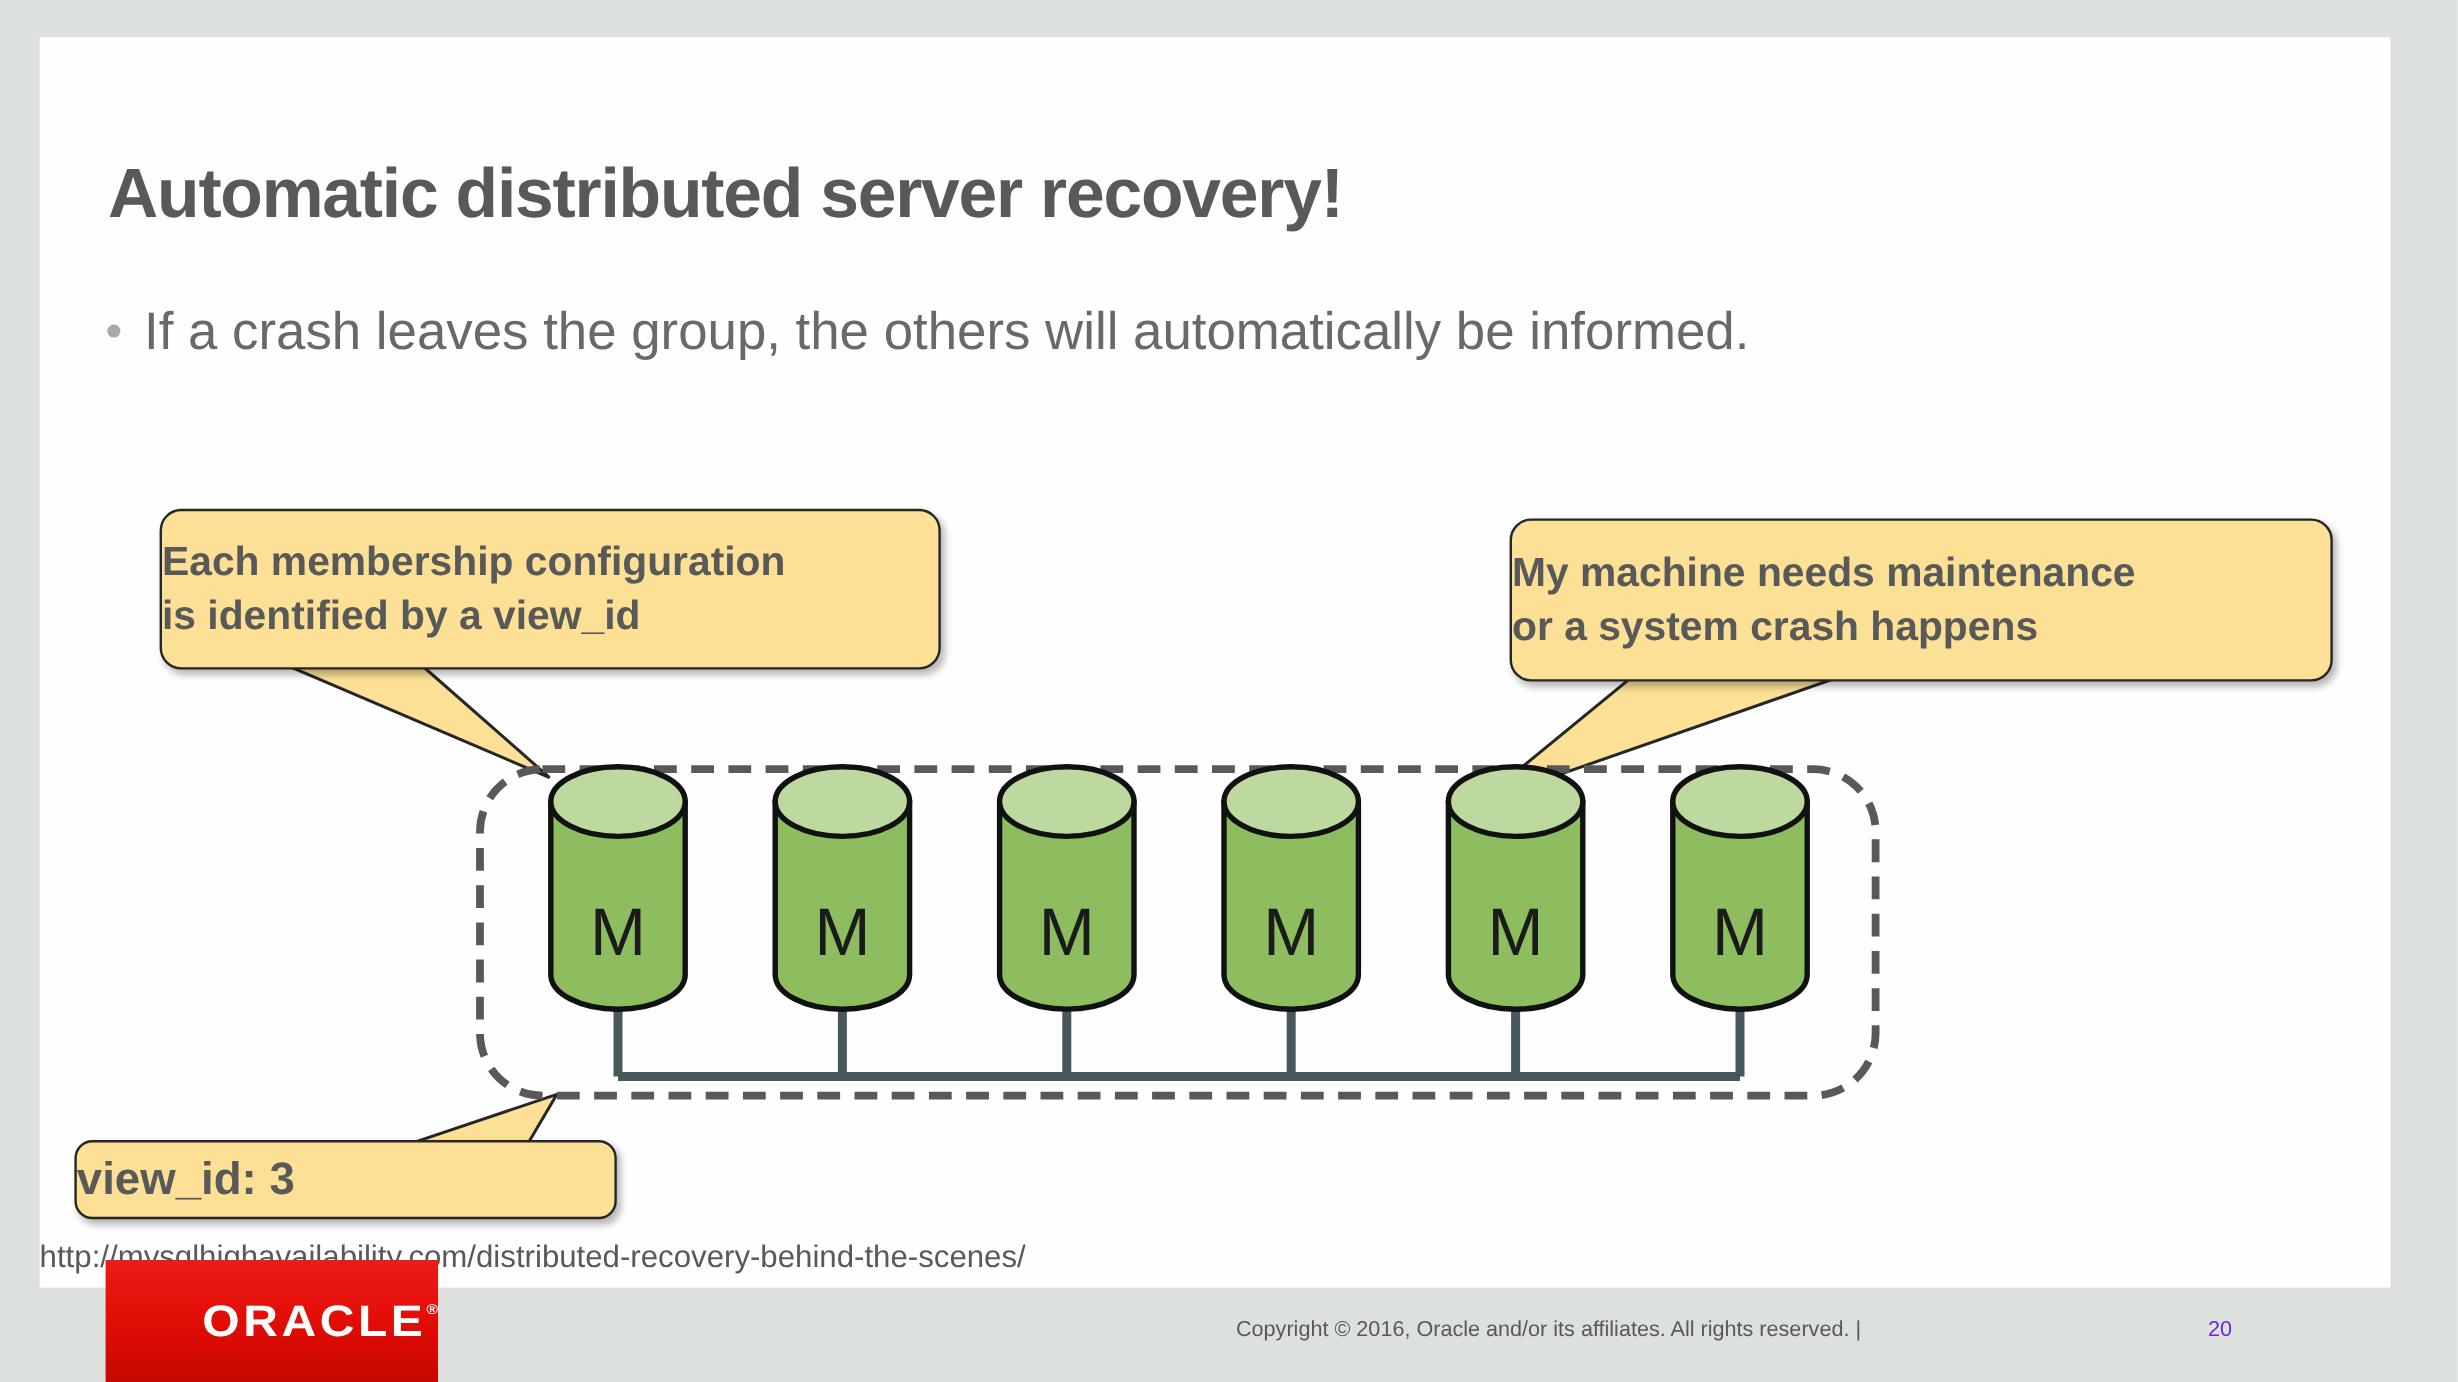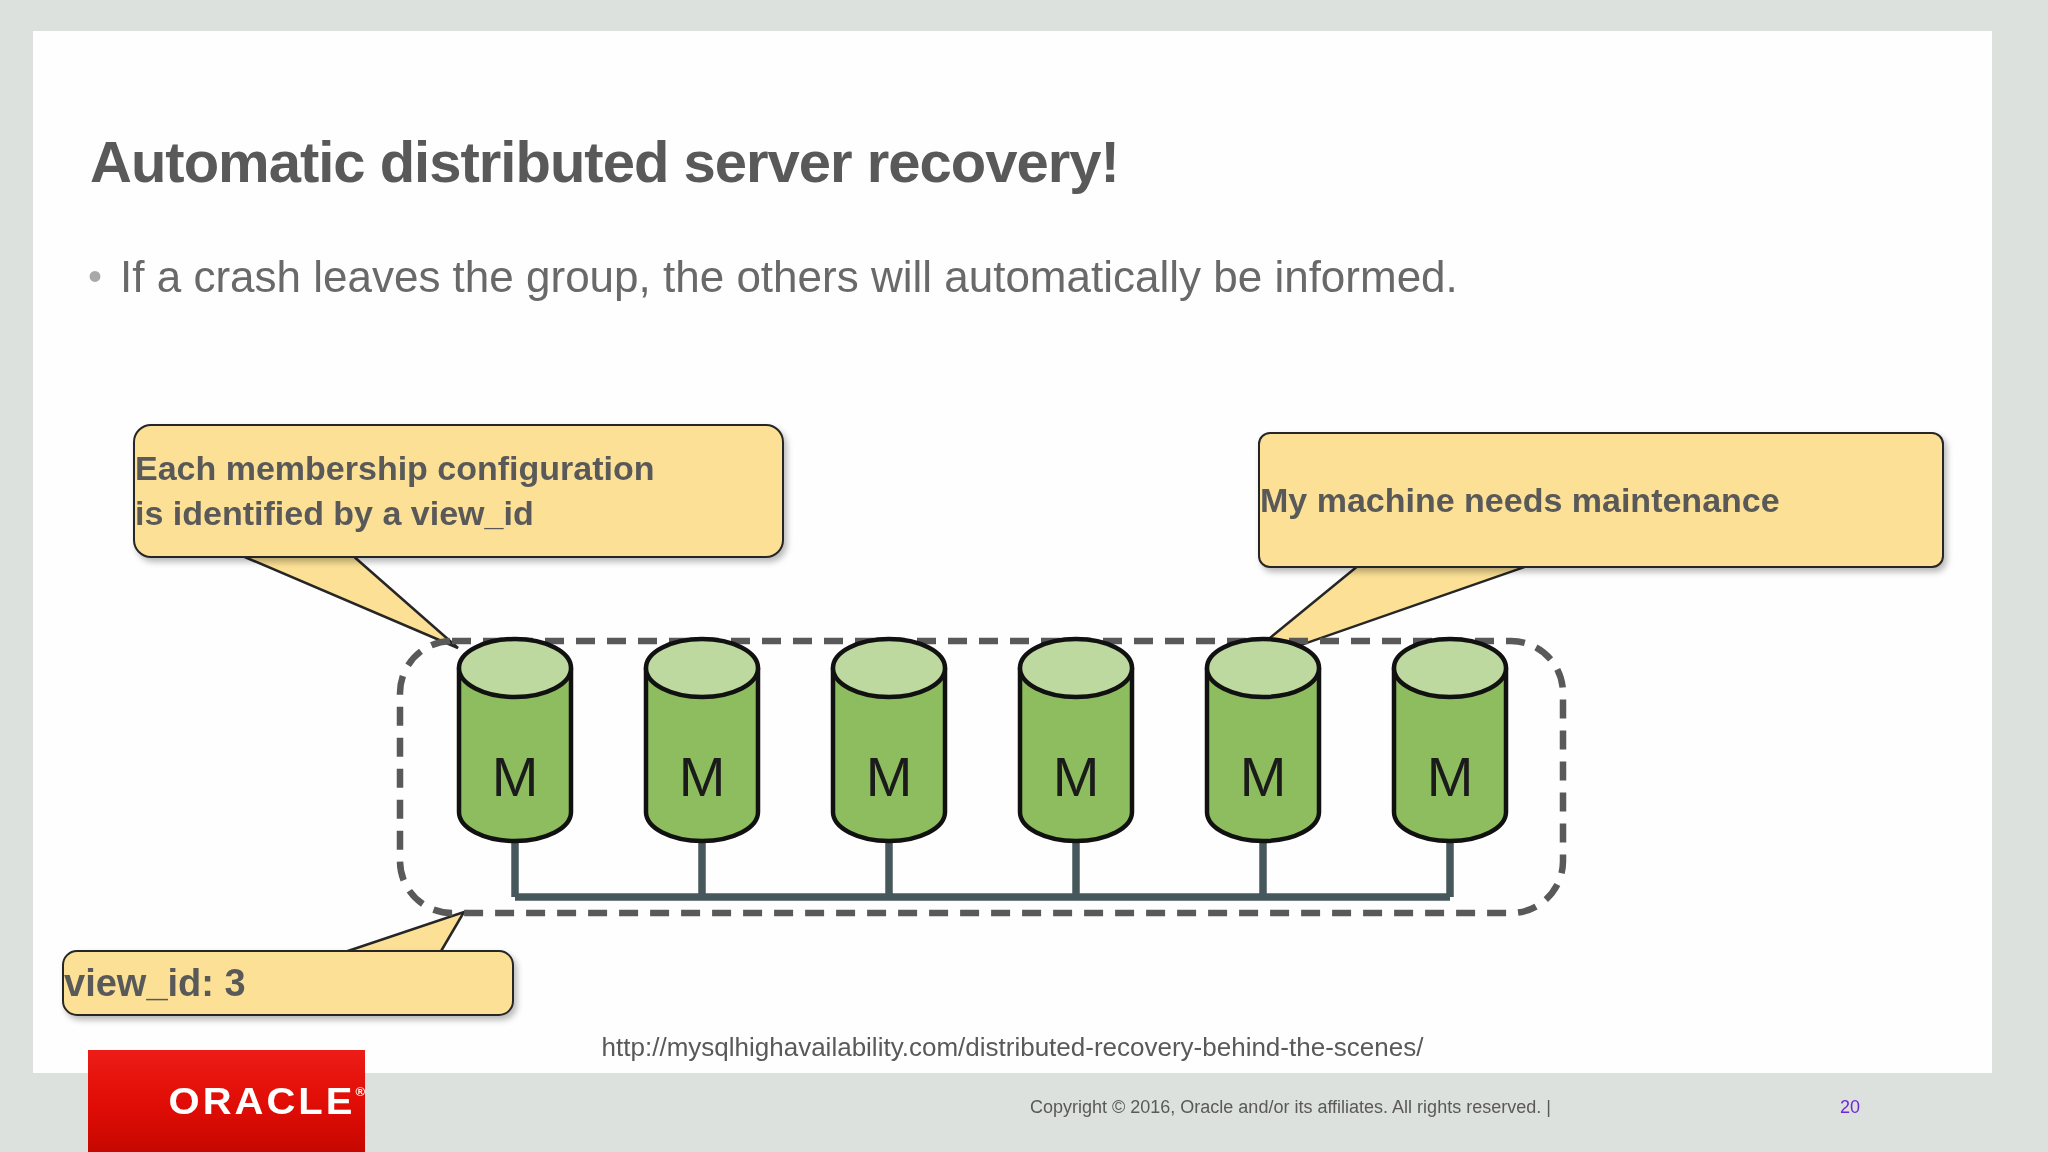--- a/index.html
+++ b/index.html
@@ -23,25 +23,25 @@
   .bullet-dot{color:#a9a9a9;margin-right:18px;font-size:40px;vertical-align:2px;}
   .callout{
     position:absolute;background:#fbe095;border:2px solid #262626;
     border-radius:18px;color:#595959;font-weight:700;text-align:left;
     box-shadow:3px 4px 6px rgba(0,0,0,0.28);
     display:flex;flex-direction:column;justify-content:center;
     z-index:3;
   }
   .callout .c-line{line-height:1.32;}
   .callout-left{left:133px;top:424px;width:647px;height:130px;font-size:34px;}
-  .callout-right{left:1258px;top:432px;width:682px;height:132px;font-size:34px;border-radius:12px;}
+  .callout-right{left:1258px;top:432px;width:682px;height:132px;font-size:34px;}
   .callout-view{left:62px;top:950px;width:448px;height:62px;font-size:38px;border-radius:15px;}
   .diagram-svg{position:absolute;left:0;top:0;z-index:2;pointer-events:none;}
   .url-caption{
-    position:absolute;left:33px;top:1032px;width:1959px;text-align:center;
+    position:absolute;left:33px;top:1032px;width:1959px;text-align:left;
     font-size:26px;color:#595959;z-index:1;
   }
   .oracle-logo{
     position:absolute;left:88px;top:1050px;width:277px;height:102px;
     background:linear-gradient(180deg,#ed1c16 0%,#e00c06 55%,#c50800 100%);
     display:flex;align-items:center;justify-content:flex-end;z-index:4;
   }
   .oracle-word{
     color:#ffffff;font-size:40px;font-weight:700;letter-spacing:3px;
     transform:scaleY(0.92);
@@ -119,20 +119,21 @@
     </g>
 </svg>
 
 <div class="callout callout-left">
   <div class="c-line">Each membership configuration</div>
   <div class="c-line">is identified by a view_id</div>
 </div>
 
 <div class="callout callout-right">
   <div class="c-line">My machine needs maintenance</div>
+  <div class="c-line">or a system crash happens</div>
 </div>
 
 <div class="callout callout-view">
   <div class="c-line">view_id: 3</div>
 </div>
 
 <div class="url-caption">http://mysqlhighavailability.com/distributed-recovery-behind-the-scenes/</div>
 
 <div class="oracle-logo">
   <span class="oracle-word"><span>ORACLE</span><span class="oracle-reg">®</span></span>

